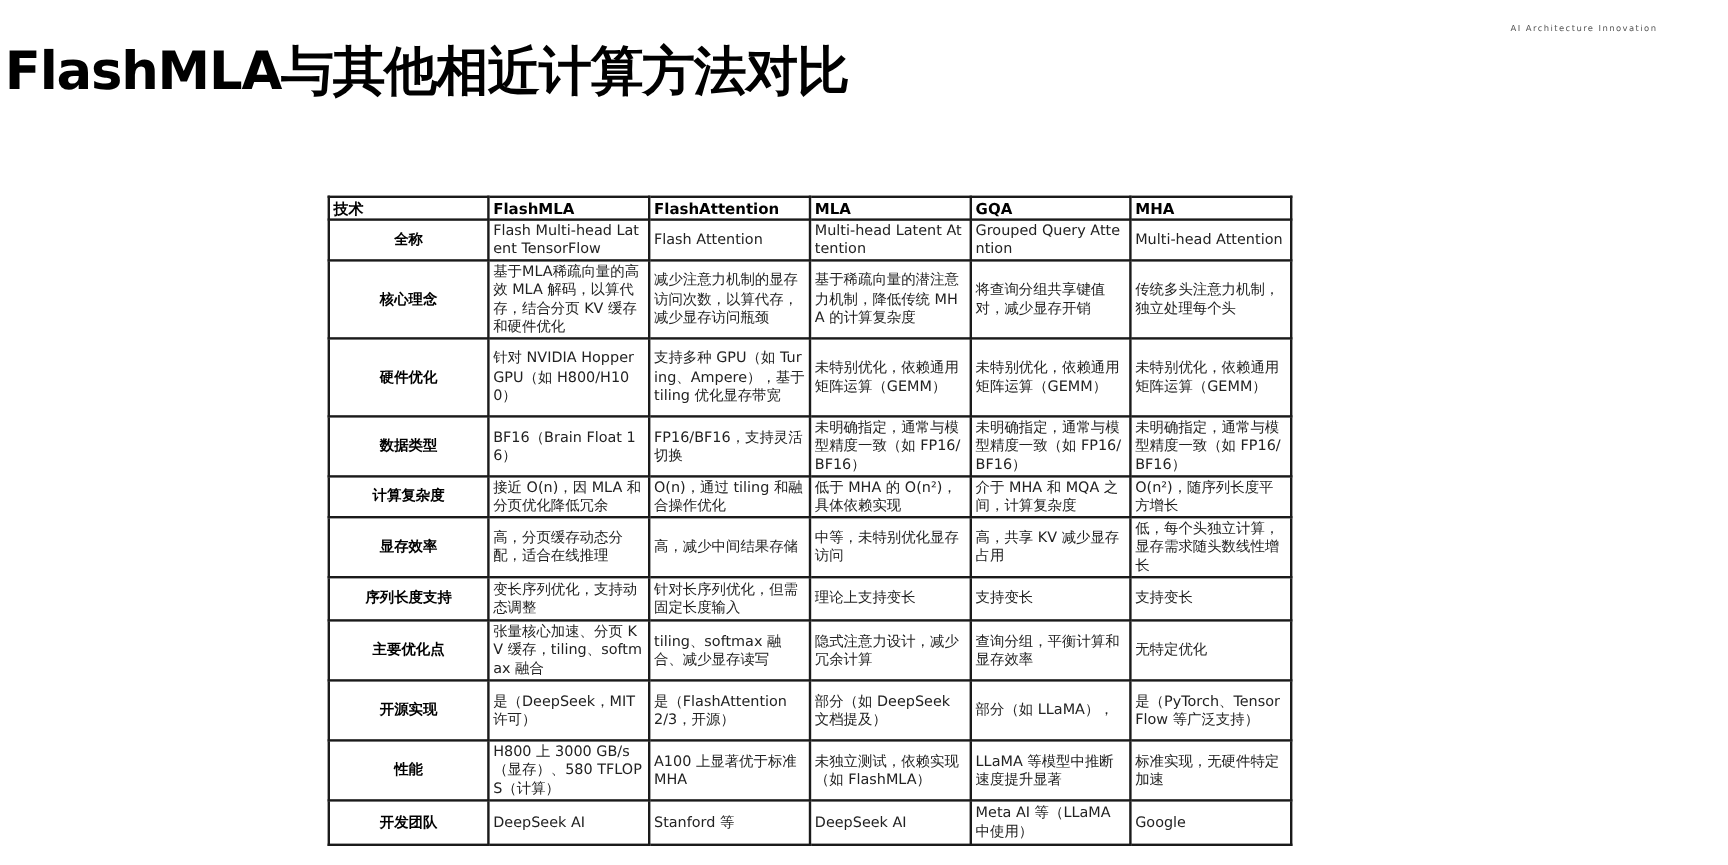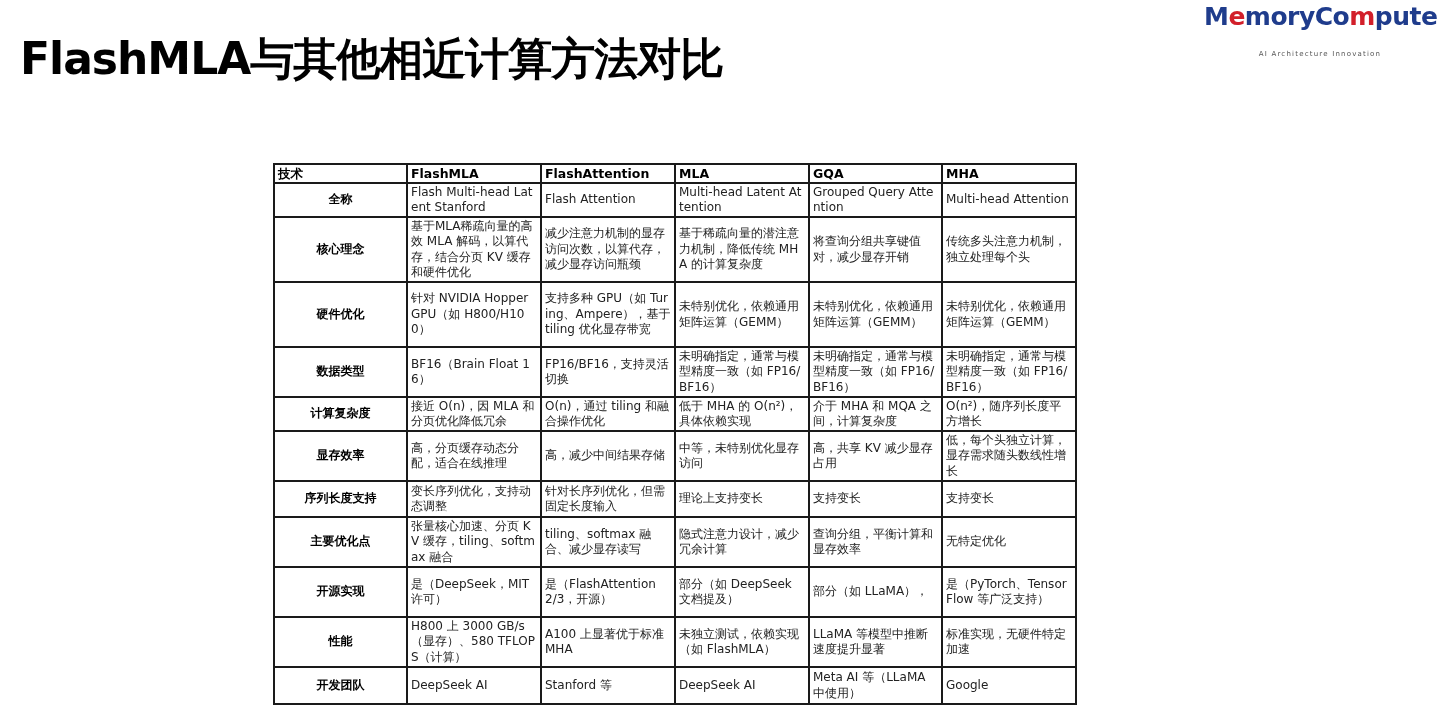--- a/index.html
+++ b/index.html
@@ -3,21 +3,21 @@
 <meta charset="utf-8">
 <style>
   html, body { margin: 0; padding: 0; }
   body {
     width: 1440px; height: 721px; overflow: hidden;
     background: #ffffff; position: relative;
     font-family: "DejaVu Sans", "Liberation Sans", sans-serif;
     color: #111;
   }
   .title {
-    position: absolute; left: 20px; top: 30px;
+    position: absolute; left: 4px; top: 30px;
     font-size: 44px; font-weight: bold; letter-spacing: -1px;
     color: #000; white-space: nowrap;
     font-family: "DejaVu Sans", sans-serif;
   }
   .logo {
     position: absolute; left: 1204px; top: 2px; width: 232px; text-align: center;
   }
   .logo-main {
     font-size: 25px; font-weight: bold; color: #1f3c8c; letter-spacing: -0.5px;
     font-family: "DejaVu Sans", sans-serif; line-height: 30px;
@@ -41,21 +41,20 @@
   }
   table.cmp tr.head td { font-weight: bold; color: #000; font-size: 12.5px; }
   table.cmp td.rowlabel { font-weight: bold; color: #000; text-align: center; }
 </style>
 </head>
 <body>
 
 <div class="title">FlashMLA与其他相近计算方法对比</div>
 
 <div class="logo">
-  <div class="logo-main"><span>M</span><span class="red">e</span><span>moryCo</span><span class="red">m</span><span>pute</span></div>
   <div class="logo-sub">AI Architecture Innovation</div>
 </div>
 
 <table class="cmp">
   <colgroup>
     <col style="width:133px">
       <col style="width:134px">
       <col style="width:134px">
       <col style="width:134px">
       <col style="width:133px">
@@ -65,21 +64,21 @@
     <tr class="head" style="height:16px">
       <td>技术</td>
       <td>FlashMLA</td>
       <td>FlashAttention</td>
       <td>MLA</td>
       <td>GQA</td>
       <td>MHA</td>
     </tr>
     <tr style="height:34px">
       <td class="rowlabel">全称</td>
-      <td>Flash Multi-head Latent Stanford</td>
+      <td>Flash Multi-head Latent TensorFlow</td>
       <td>Flash Attention</td>
       <td>Multi-head Latent Attention</td>
       <td>Grouped Query Attention</td>
       <td>Multi-head Attention</td>
     </tr>
     <tr style="height:65px">
       <td class="rowlabel">核心理念</td>
       <td>基于MLA稀疏向量的高效 MLA 解码，以算代存，结合分页 KV 缓存和硬件优化</td>
       <td>减少注意力机制的显存访问次数，以算代存，减少显存访问瓶颈</td>
       <td>基于稀疏向量的潜注意力机制，降低传统 MHA 的计算复杂度</td>

